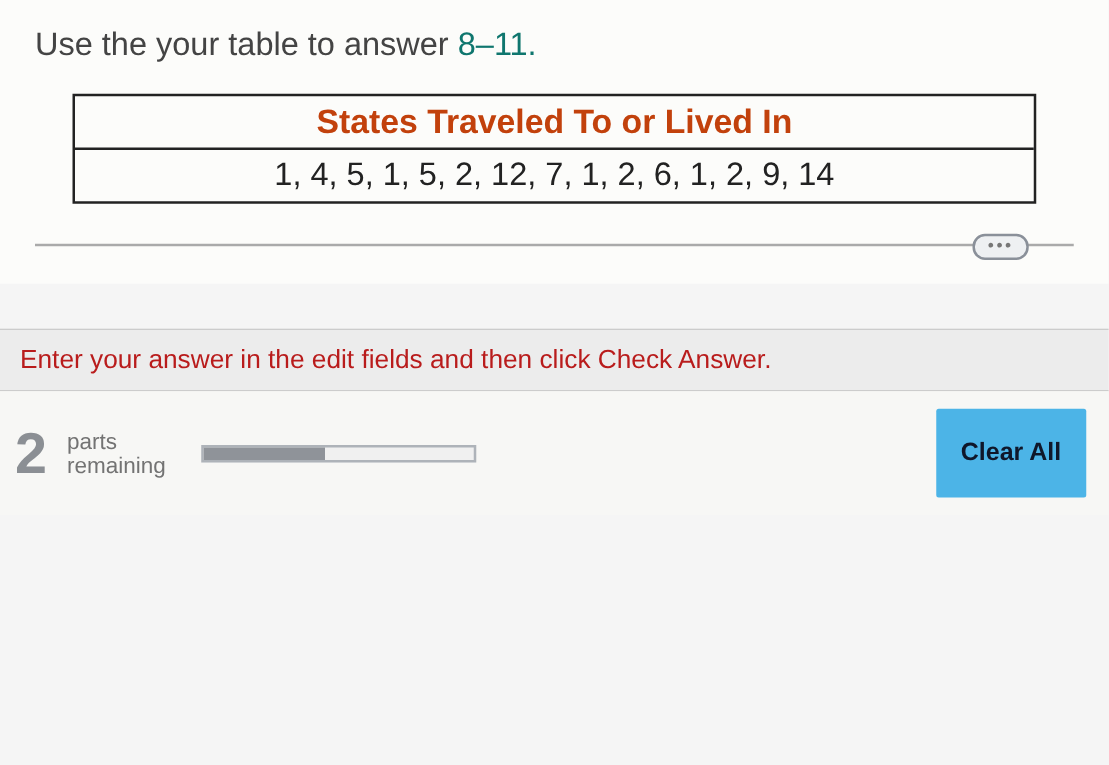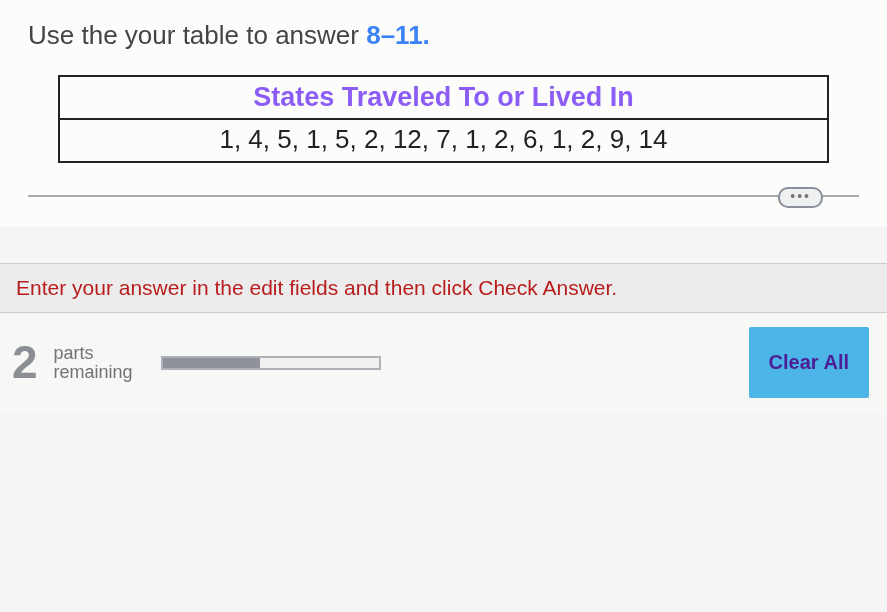--- a/index.html
+++ b/index.html
@@ -13,32 +13,32 @@
     }
     .container {
       padding: 20px 28px;
       background: #fcfcfa;
     }
     .instruction {
       font-size: 26px;
       color: #444;
       margin-bottom: 24px;
     }
-    .bold { font-weight: bold; color: #3b82f6; }
+    .bold { font-weight: normal; color: #0f766e; }
     .data-table {
       margin: 0 30px 22px 30px;
       border: 2px solid #222;
     }
     .dt-header {
       font-size: 27px;
       font-weight: bold;
       text-align: center;
       padding: 5px 0;
       border-bottom: 2px solid #222;
-      color: #8b5cf6;
+      color: #c2410c;
     }
     .dt-row {
       font-size: 26px;
       text-align: center;
       padding: 4px 0 6px 0;
       color: #222;
       border-radius: 18px;
     }
     .sep-wrap { position: relative; height: 22px; margin-top: 6px; }
     .sep-line {
@@ -129,21 +129,21 @@
       margin-left: 12px;
       position: relative;
     }
     .progress-inner {
       height: 100%;
       background: #8f9399;
     }
     .spacer { flex: 1; }
     .clear-btn {
       background: #4cb4e7;
-      color: #4c1d95;
+      color: #0f172a;
       font-size: 20px;
       font-weight: bold;
       border: none;
       padding: 24px 20px;
       cursor: pointer;
       border-radius: 2px;
     }
   </style>
 </head>
 <body>

